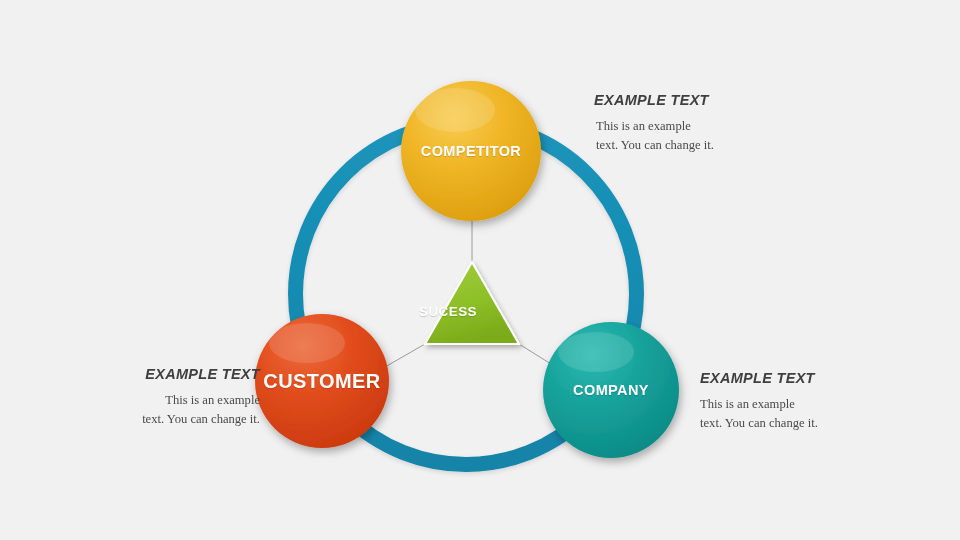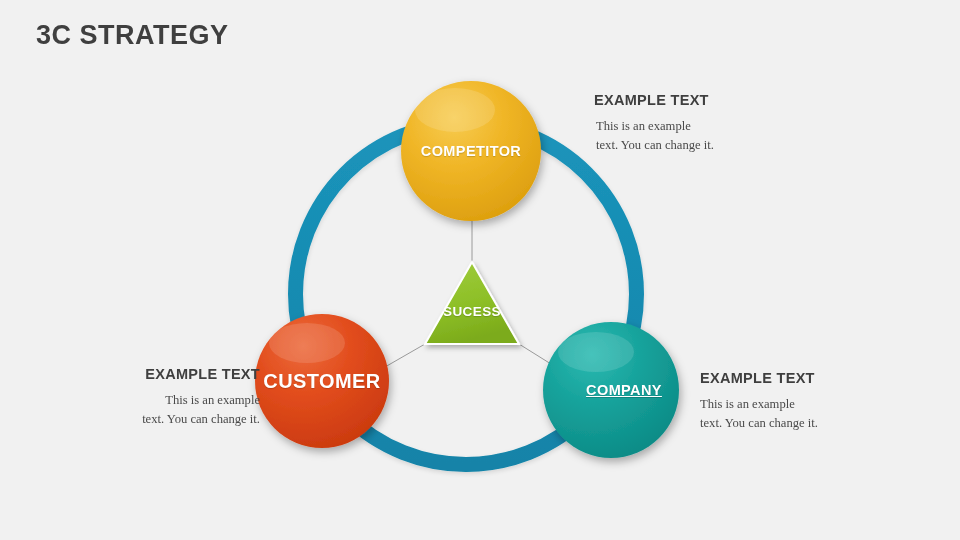--- a/index.html
+++ b/index.html
@@ -63,38 +63,38 @@
   }
   #label-competitor {
     left: 471px; top: 151px;
     font-size: 14.5px;
   }
   #label-customer {
     left: 322px; top: 381px;
     font-size: 20px;
   }
   #label-company {
-    left: 624px; top: 390px;
+    left: 611px; top: 390px;
     font-size: 14.5px;
-    text-decoration: underline;
   }
   #label-sucess {
-    left: 472px; top: 311px;
+    left: 448px; top: 311px;
     font-size: 13.5px;
   }
 
   
   .callout { position: absolute; }
   .callout .callout-title {
     font-size: 14.5px;
     font-weight: bold;
     color: #3f3f3f;
     letter-spacing: 0.3px;
     margin-bottom: 9px;
     white-space: nowrap;
+    font-style: italic;
   }
   .callout .callout-body {
     font-size: 12.6px;
     color: #4a4a4a;
     line-height: 1.48;
     white-space: pre-line;
     font-family: Liberation Serif, serif;
   }
 
   #callout-top-right {
@@ -115,21 +115,20 @@
     left: 700px;
     top: 370px;
     text-align: left;
   }
 </style>
 </head>
 <body>
 
 <div id="slide">
 
-  <div id="page-title">3C STRATEGY</div>
 
   <div id="diagram">
 
     <svg id="diagram-svg" width="960" height="540" viewBox="0 0 960 540">
       <defs>
 
         <filter id="nodeShadow" x="-40%" y="-40%" width="180%" height="180%">
           <feDropShadow dx="2" dy="4" stdDeviation="4" flood-color="#000000" flood-opacity="0.30"></feDropShadow>
         </filter>
         <filter id="ringShadow" x="-20%" y="-20%" width="140%" height="140%">

